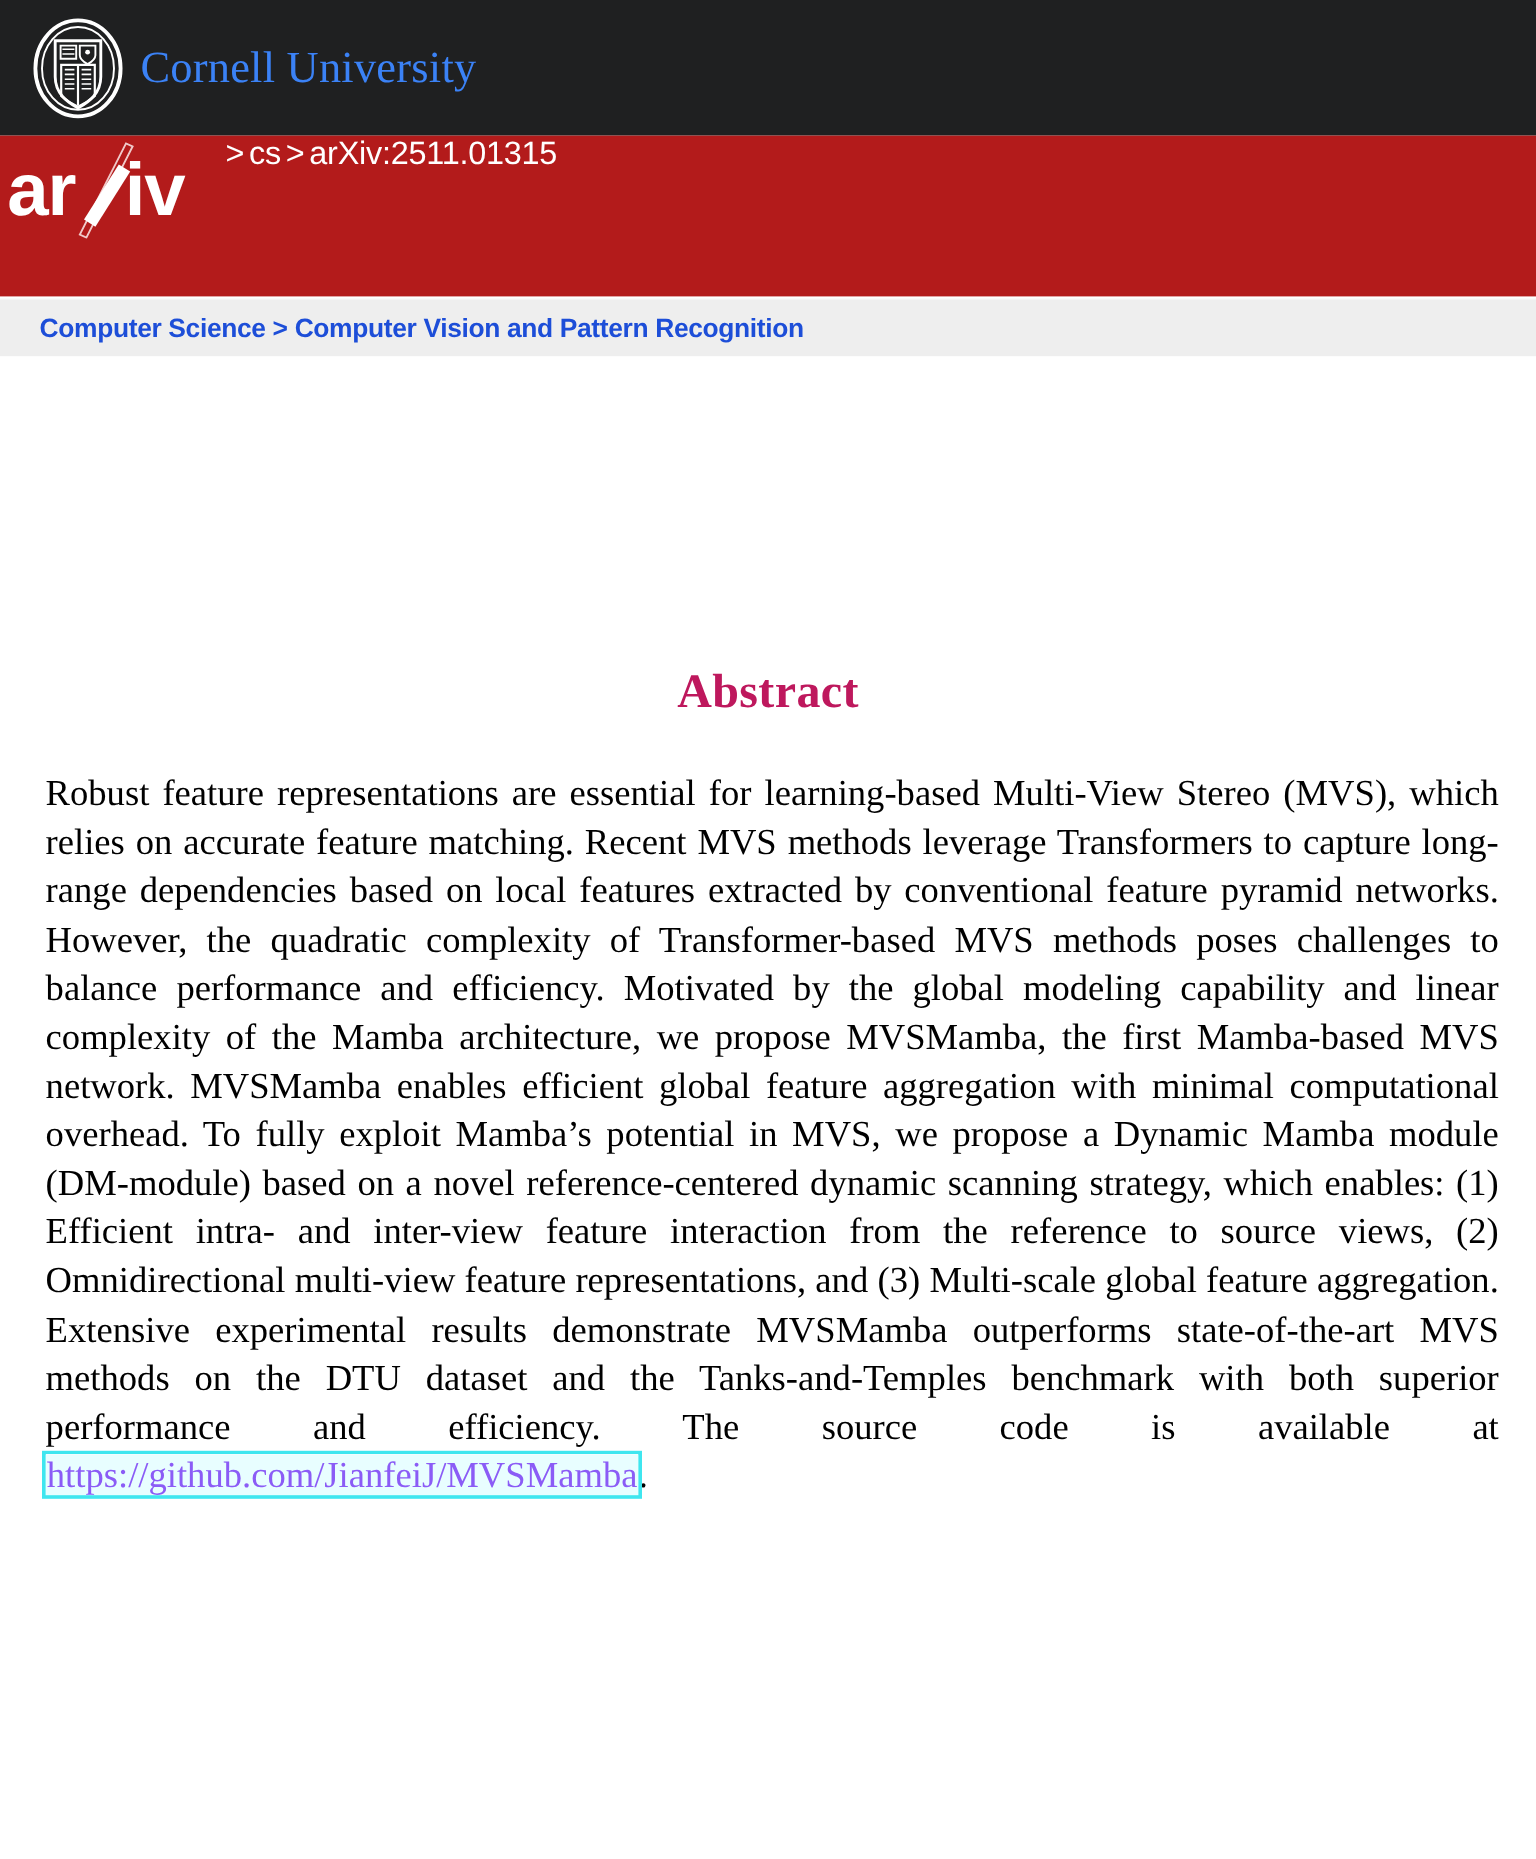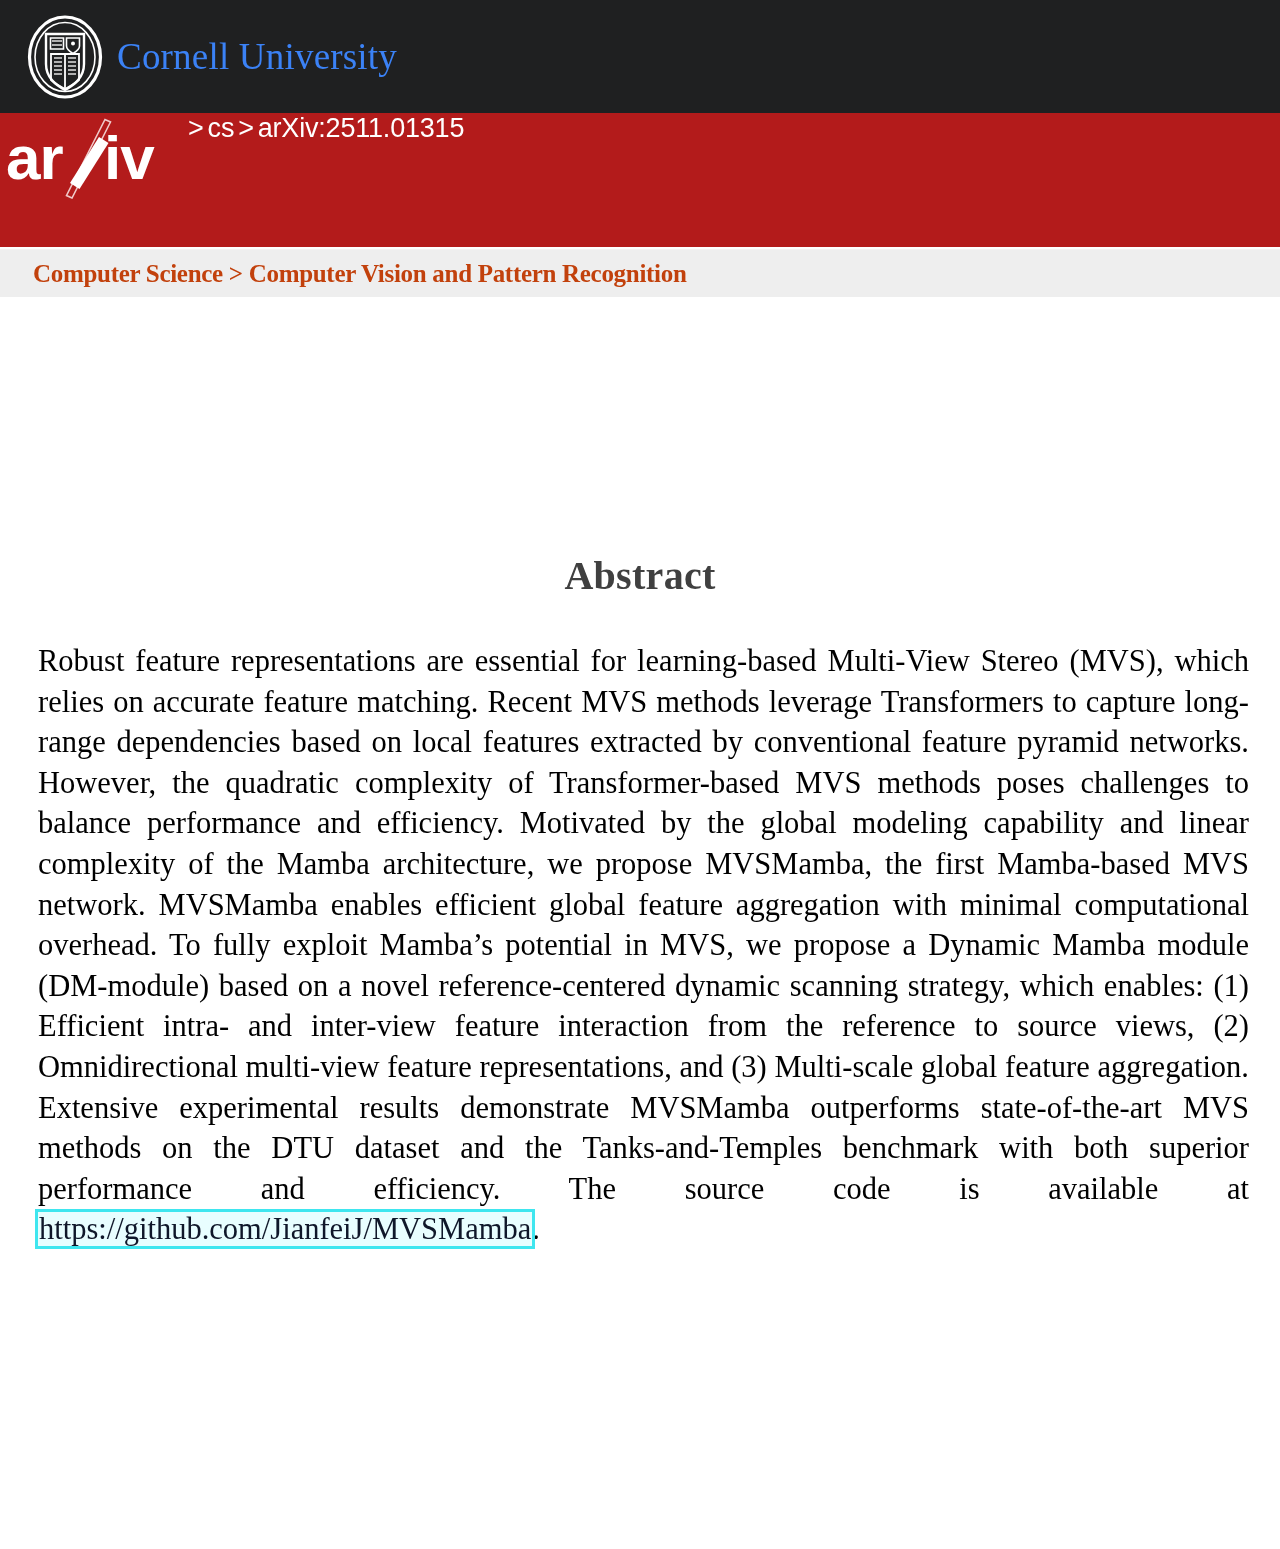--- a/index.html
+++ b/index.html
@@ -87,24 +87,24 @@
     width: 1280px;
     height: 48px;
     background: #eeeeee;
     border-top: 1px solid #f5f3f3;
     box-sizing: border-box;
     display: flex;
     align-items: center;
     padding-left: 33px;
   }
   .subject-text {
-    font-family: Liberation Serif, serif;
-    font-size: 25px;
+    font-family: Liberation Sans, sans-serif;
+    font-size: 22px;
     font-weight: 700;
-    color: #c2410c;
+    color: #1d4ed8;
     letter-spacing: -0.3px;
     white-space: nowrap;
   }
 
   
   .paper {
     position: absolute;
     left: 0;
     top: 297px;
     width: 1280px;
@@ -113,41 +113,41 @@
   }
   .abstract-heading {
     position: absolute;
     left: 0;
     top: 255px;
     width: 1280px;
     text-align: center;
     font-family: "Liberation Serif", serif;
     font-weight: 700;
     font-size: 40px;
-    color: #404040;
+    color: #be185d;
     letter-spacing: 0.3px;
   }
   .abstract-body {
     position: absolute;
     left: 38px;
     top: 344px;
     width: 1211px;
     font-family: "Liberation Serif", serif;
     font-size: 30.5px;
     line-height: 40.6px;
     color: #000000;
     text-align: justify;
     text-justify: inter-word;
     hyphens: none;
   }
   .abstract-body p { margin: 0; }
 
   .url-link {
     position: relative;
-    color: #0f172a;
+    color: #8b5cf6;
     text-decoration: none;
     background: #e8feff;
     box-shadow: 0 0 0 3px #3fe6ef;
     padding: 0 1px;
   }
 </style>
 </head>
 <body>
 
 <div class="cornell-bar">

